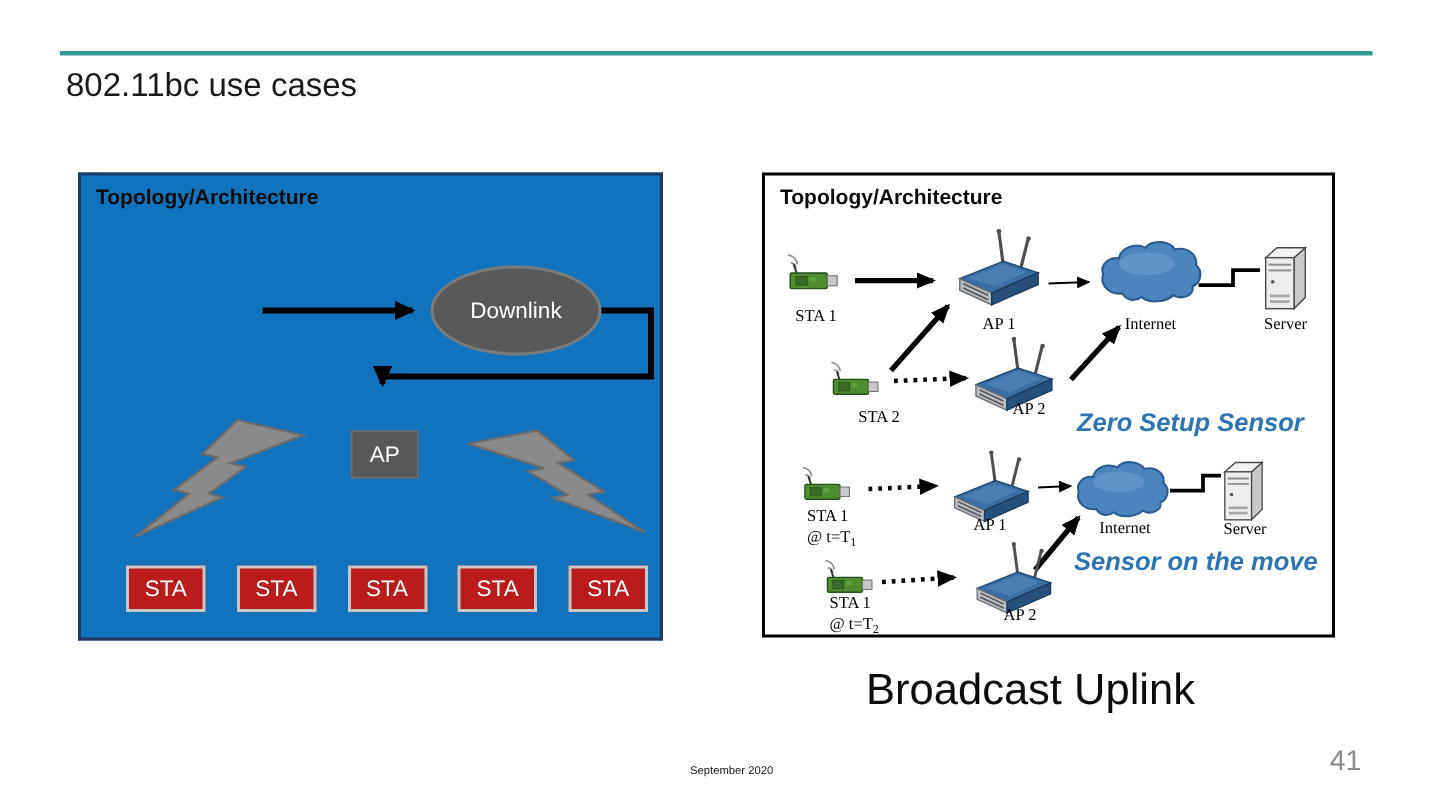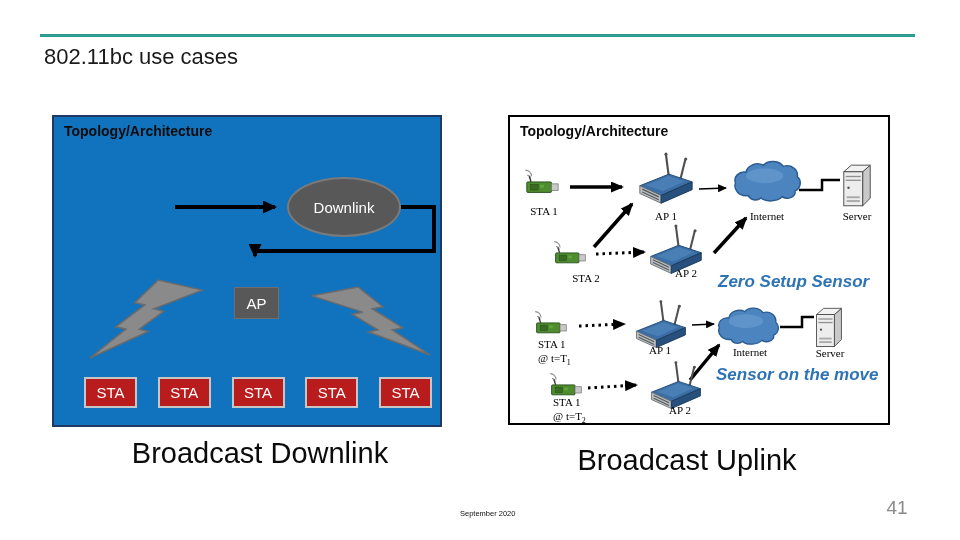--- a/index.html
+++ b/index.html
@@ -210,18 +210,17 @@
         <use href="#ic-router"></use>
       </svg>
     <div class="abs dev-label" style="left:43px;top:279px;width:54px;text-align:left">
       <span>STA 1</span><br>
       <span>@ t=T</span><sub>2</sub>
     </div>
     <div class="abs dev-label" style="left:146px;top:287px;width:48px">AP 2</div>
     <div class="abs note" style="left:206px;top:248px">Sensor on the move</div>
   </div>
 
-  <div class="abs caption caption-downlink">Broadcast Downlink</div>
   <div class="abs caption caption-uplink">Broadcast Uplink</div>
 
   <div class="abs footer-date">September 2020</div>
   <div class="abs page-number">41</div>
 </div>
 
 </body></html>

